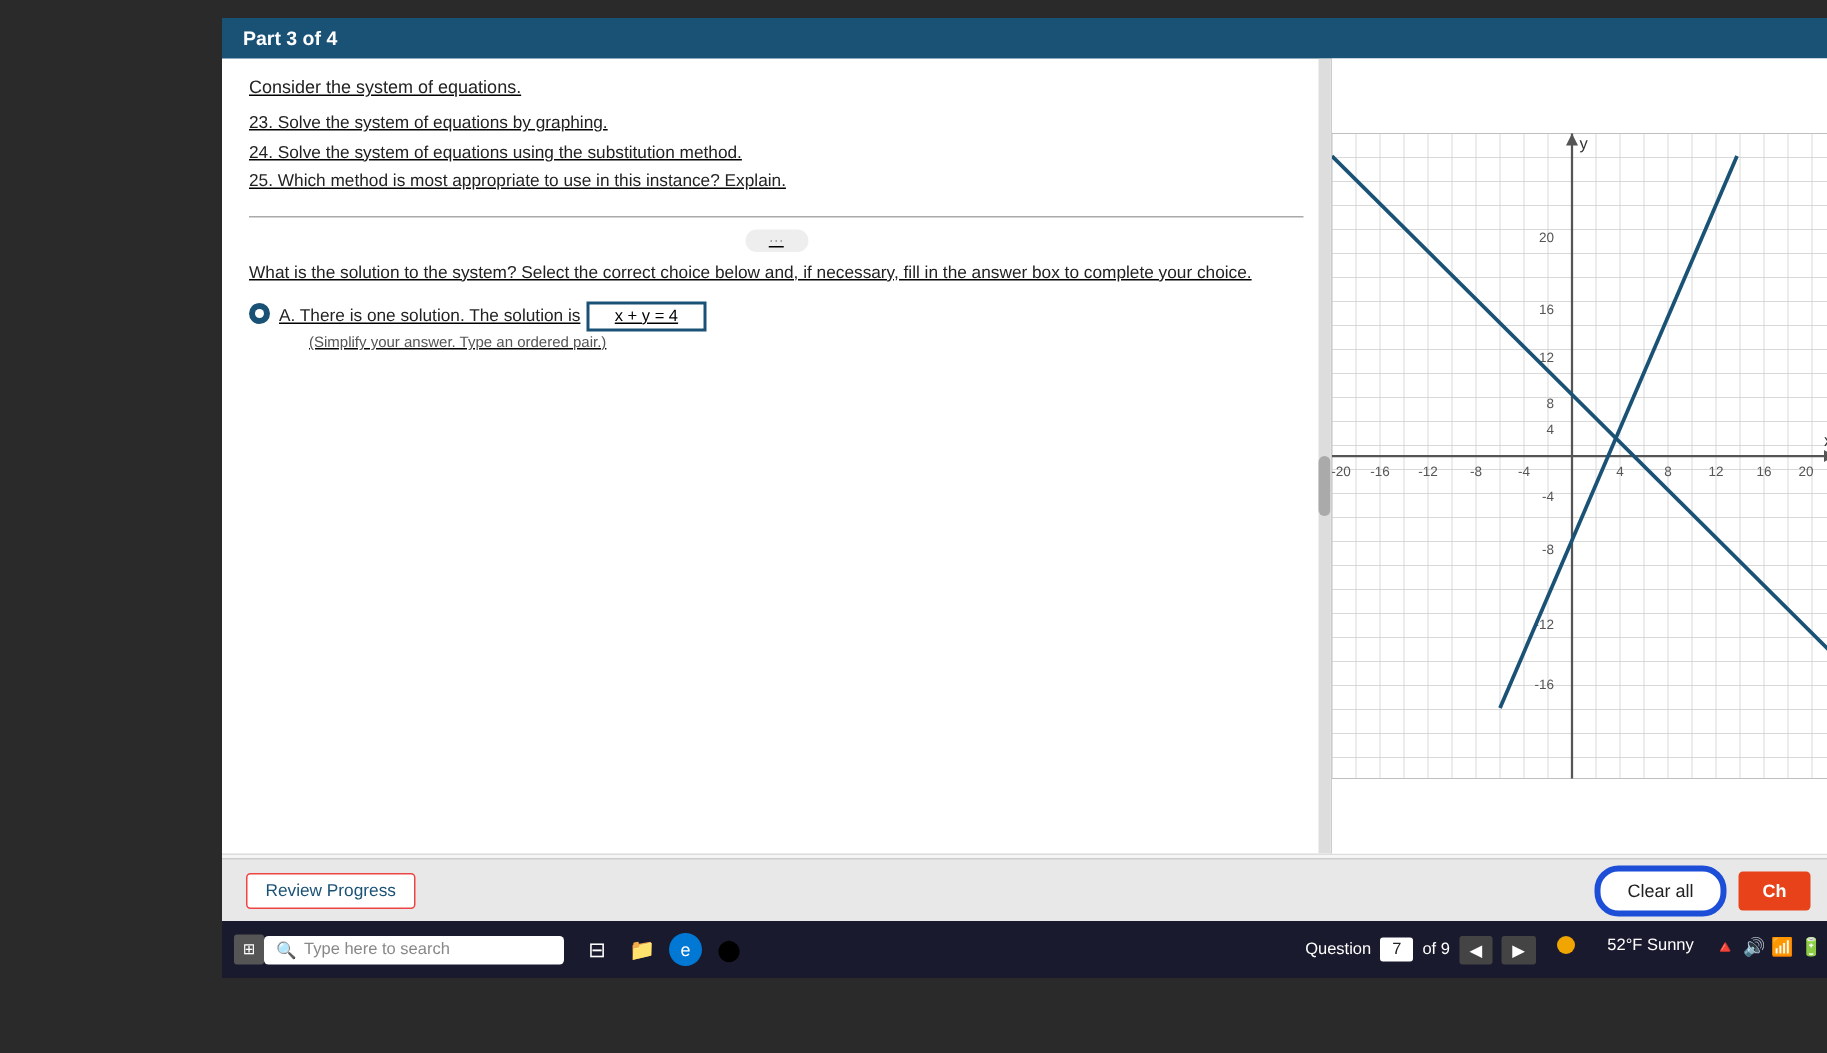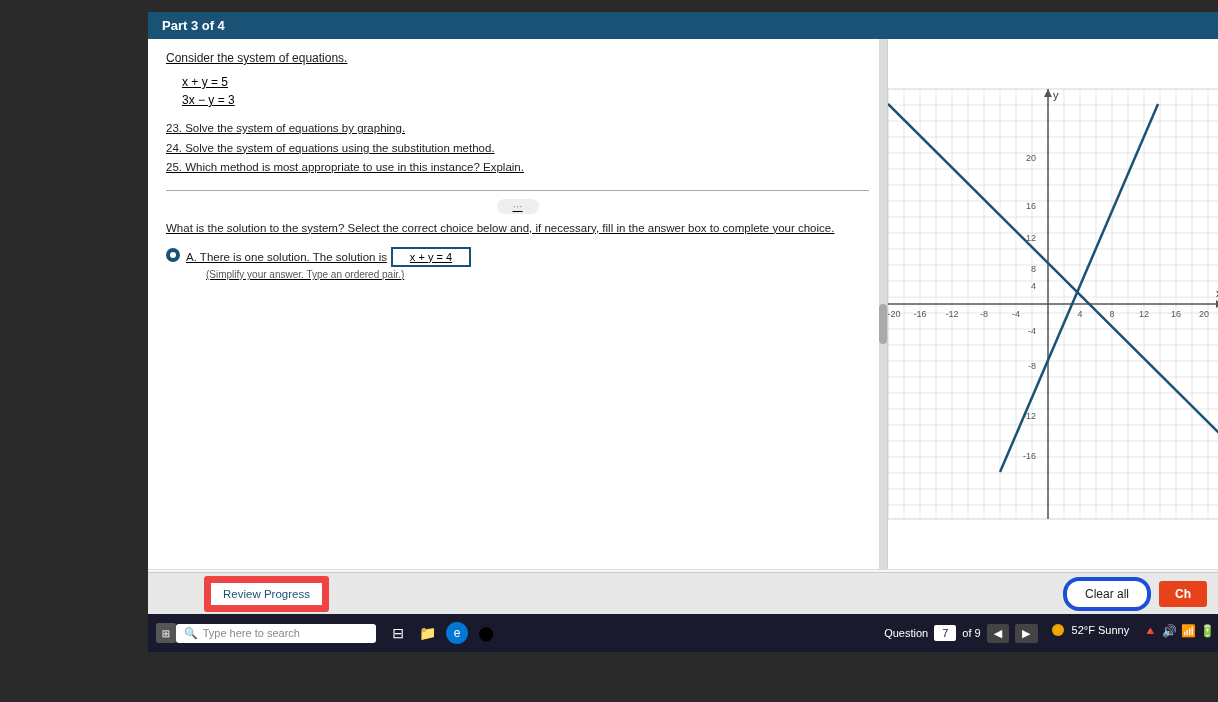--- a/index.html
+++ b/index.html
@@ -207,27 +207,26 @@
       background: #e8e8e8;
       display: flex;
       align-items: center;
       justify-content: space-between;
       padding: 0 16px;
       border-top: 1px solid #ccc;
     }
 
     .review-progress-btn {
       background: white;
-      border: 7px solid #ef4444;
+      border: 1px solid #ef4444;
       border-radius: 3px;
       padding: 5px 12px;
       font-size: 11.5px;
       cursor: pointer;
       color: #1a5276;
-      margin-left: 40px;
     }
 
     .clear-all-btn {
       background: white;
       border: 4px solid #1d4ed8;
       border-radius: 16px;
       padding: 6px 18px;
       font-size: 12px;
       cursor: pointer;
       color: #222;
@@ -318,21 +317,21 @@
       cursor: pointer;
       font-size: 11px;
       border-radius: 2px;
     }
 
     .weather-info {
       color: white;
       font-size: 11px;
       display: flex;
       align-items: center;
-      gap: 8px;
+      gap: 22px;
     }
 
     .weather-dot {
       width: 12px;
       height: 12px;
       border-radius: 50%;
       background: #f0a500;
     }
 
     
@@ -369,24 +368,20 @@
     <div class="header-bar">
       <span>Part 3 of 4</span>
     </div>
 
     <div class="main-content">
 
       <div class="left-panel">
 
         <div class="consider-text">Consider the system of equations.</div>
 
-        <div class="equations-box">
-          <div>x + y = 5</div>
-          <div>3x − y = 3</div>
-        </div>
 
         <div class="questions-list">
           <div>23. Solve the system of equations by graphing.</div>
           <div>24. Solve the system of equations using the substitution method.</div>
           <div>25. Which method is most appropriate to use in this instance? Explain.</div>
         </div>
 
         <hr class="divider-line">
 
         <div style="display:flex;justify-content:center;margin-bottom:6px;">

